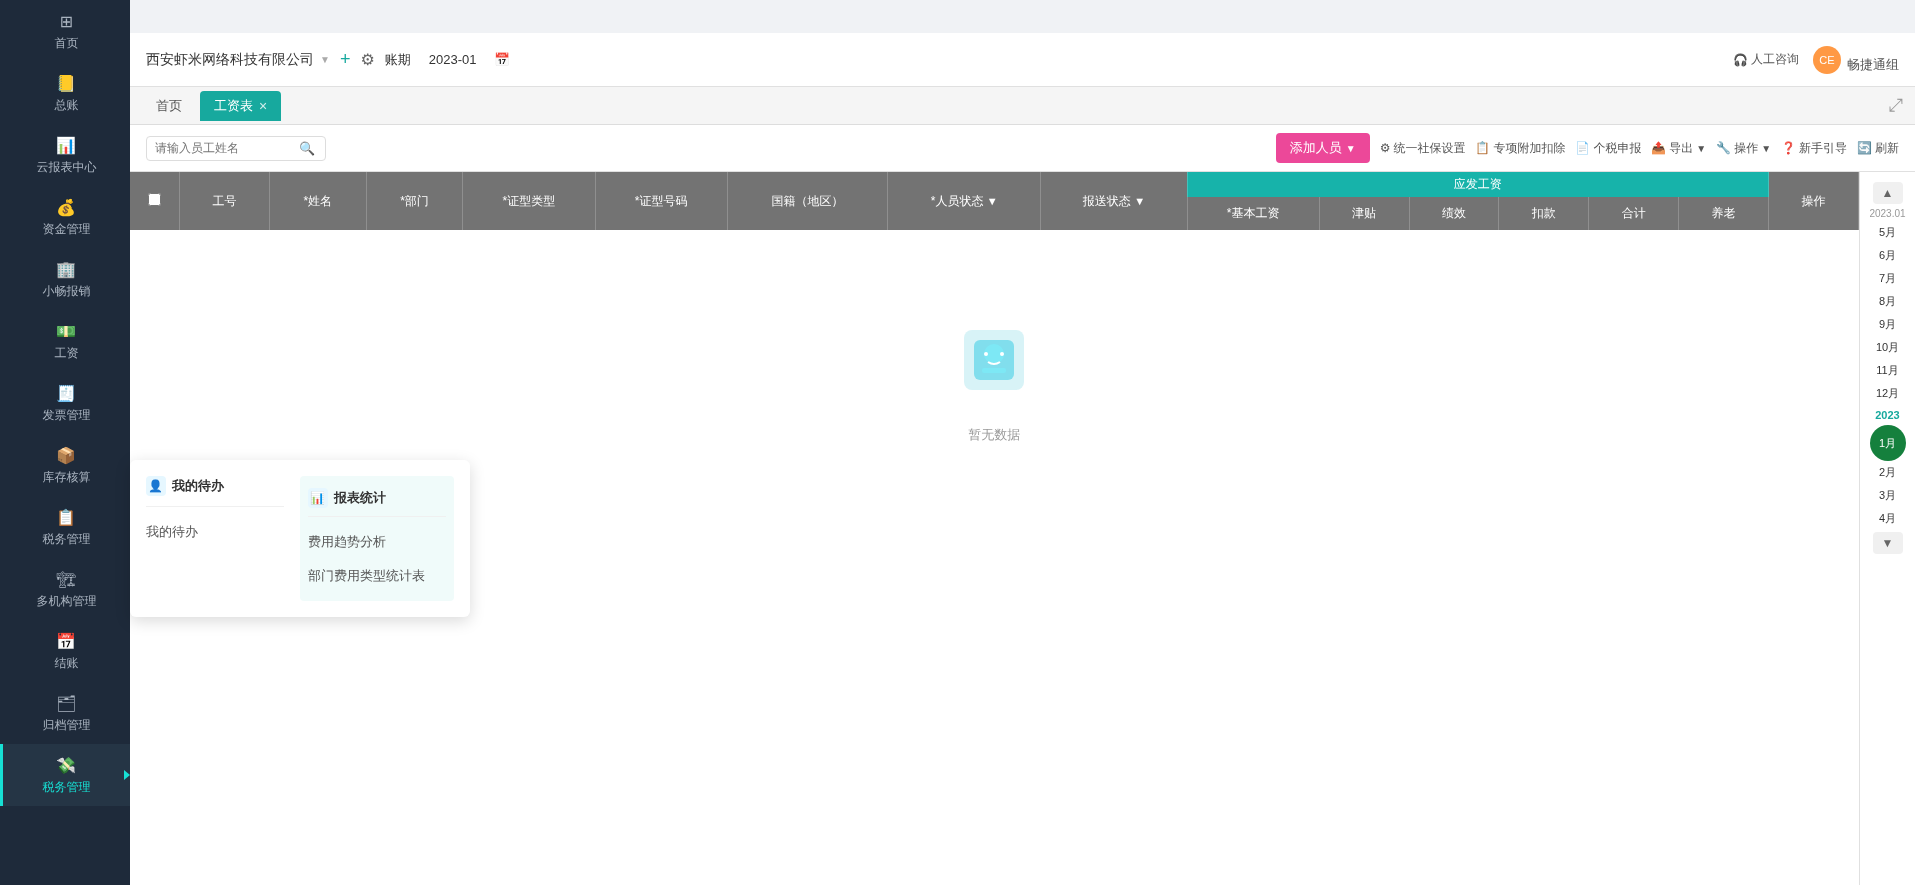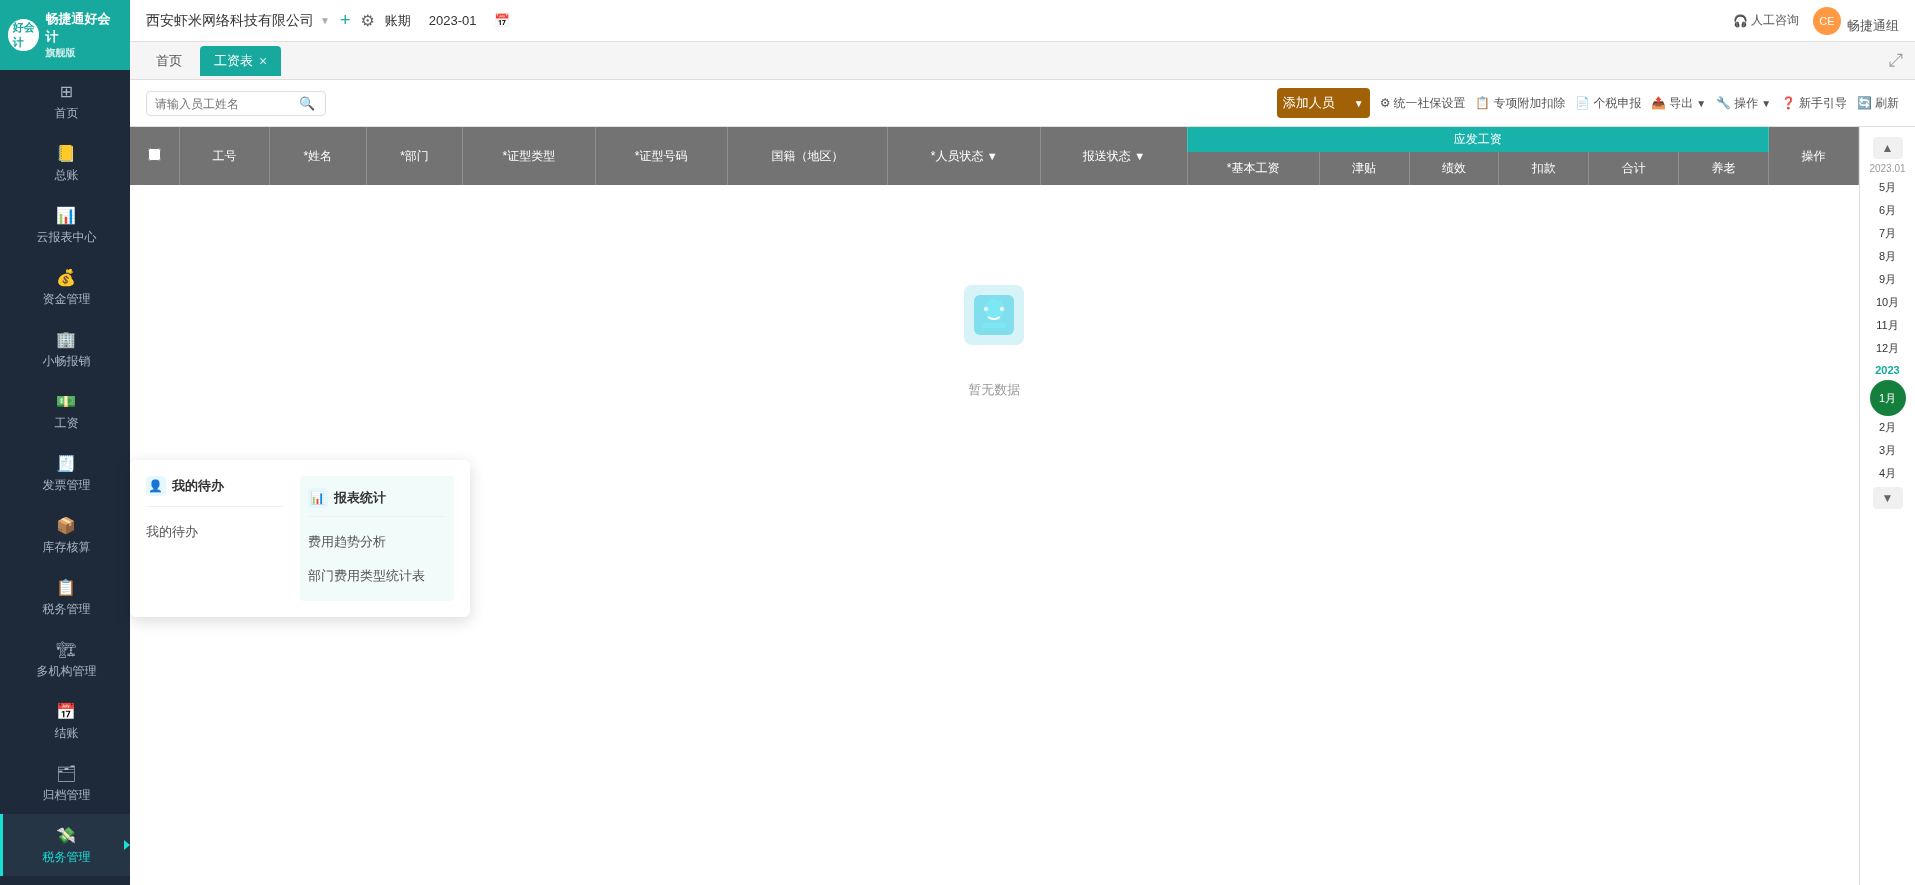--- a/index.html
+++ b/index.html
@@ -62,26 +62,27 @@
     .main-area {
       flex: 1;
       display: flex;
       flex-direction: column;
       overflow: hidden;
     }
 
     
     .topbar {
       background: white;
-      height: 42px;
+      height: 54px;
       display: flex;
       align-items: center;
       padding: 0 16px;
       border-bottom: 1px solid #e0e0e0;
       gap: 10px;
+      margin-top: 33px;
     }
     .topbar-company {
       display: flex;
       align-items: center;
       gap: 6px;
       font-size: 14px;
       color: #333;
       cursor: pointer;
     }
     .topbar-add { color: #17a99e; font-size: 18px; cursor: pointer; }
@@ -121,37 +122,37 @@
       padding: 8px 16px;
       display: flex;
       align-items: center;
       gap: 8px;
       border-bottom: 1px solid #e0e0e0;
     }
     .search-box {
       border: 1px solid #ddd;
       border-radius: 4px;
       display: flex;
-      align-items: flex-end;
+      align-items: center;
       padding: 4px 8px;
       gap: 4px;
       width: 180px;
     }
     .search-box input { border: none; outline: none; font-size: 12px; width: 140px; color: #999; }
     .search-icon { color: #aaa; }
     .toolbar-right { margin-left: auto; display: flex; align-items: center; gap: 10px; flex-wrap: wrap; }
     .btn-add {
-      background: #a16207;
+      background: #ec4899;
       color: white;
       border: none;
-      padding: 6px 6px;
+      padding: 6px 14px;
       border-radius: 4px;
       cursor: pointer;
       font-size: 13px;
-      display: flex; align-items: center; gap: 19px;
+      display: flex; align-items: center; gap: 4px;
     }
     .btn-add .arrow { font-size: 10px; }
     .toolbar-action {
       display: flex; align-items: center; gap: 3px;
       font-size: 12px; color: #555; cursor: pointer;
     }
 
     
     .table-container {
       flex: 1;
@@ -277,27 +278,20 @@
       font-size: 10px;
       color: #999;
       text-align: center;
       margin: 2px 0;
     }
   </style>
 </head>
 <body>
 
 <div class="sidebar">
-  <div class="sidebar-logo">
-    <div class="sidebar-logo-icon">好会<br>计</div>
-    <div>
-      <div style="font-size:13px;">畅捷通好会计</div>
-      <div style="font-size:10px;opacity:0.8;">旗舰版</div>
-    </div>
-  </div>
 
   <div class="sidebar-item">
     <span class="icon">⊞</span>
     <span>首页</span>
   </div>
   <div class="sidebar-item">
     <span class="icon">📒</span>
     <span>总账</span>
   </div>
   <div class="sidebar-item">

